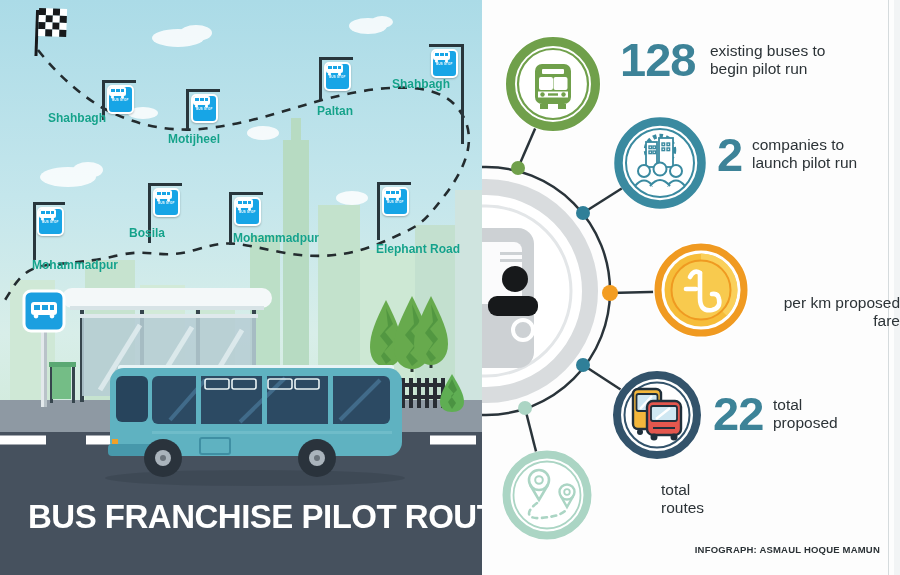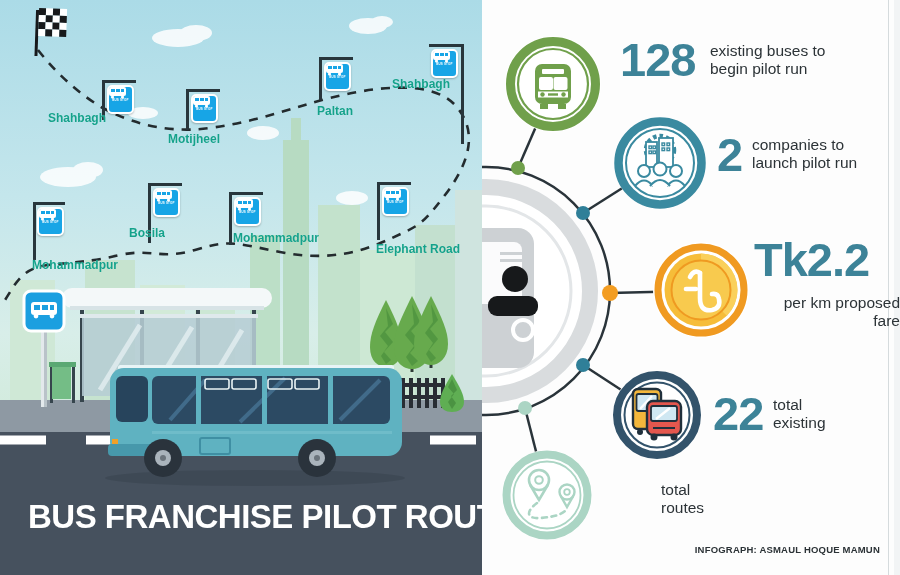--- a/index.html
+++ b/index.html
@@ -472,30 +472,29 @@
     <span>existing buses to</span>
       <span>begin pilot run</span>
   </div>
 
   <div class="stat-num" style="left:717px;top:131px;">2</div>
   <div class="stat-label" style="left:752px;top:136px;">
     <span>companies to</span>
       <span>launch pilot run</span>
   </div>
 
-  <div class="stat-num" style="left:754px;top:236px;">Tk2.2</div>
   <div class="stat-label" style="left:757px;top:294px;text-align:right;">
     <span>per km proposed fare</span>
       <span></span>
   </div>
 
   <div class="stat-num" style="left:713px;top:390px;">22</div>
   <div class="stat-label" style="left:773px;top:396px;">
     <span>total</span>
-      <span>existing</span>
+      <span>proposed</span>
   </div>
 
   <div class="stat-label" style="left:661px;top:481px;">
     <span>total</span>
       <span>routes</span>
   </div>
 
   <div id="credit">INFOGRAPH: ASMAUL HOQUE MAMUN</div>
 </div>
 

